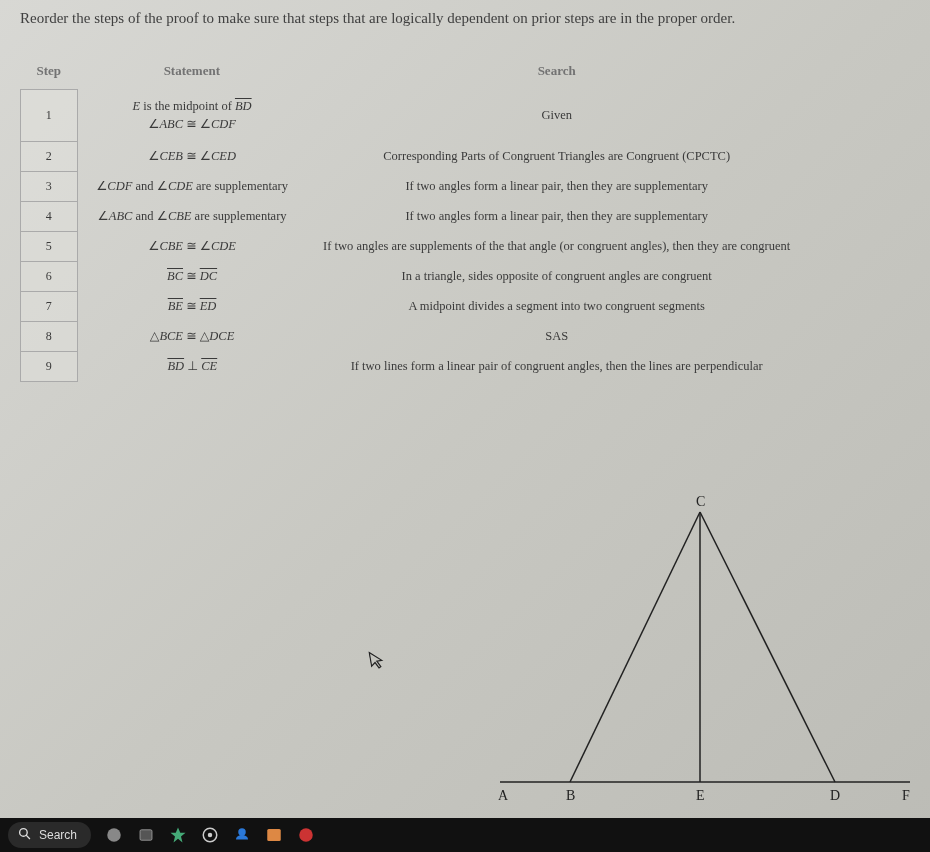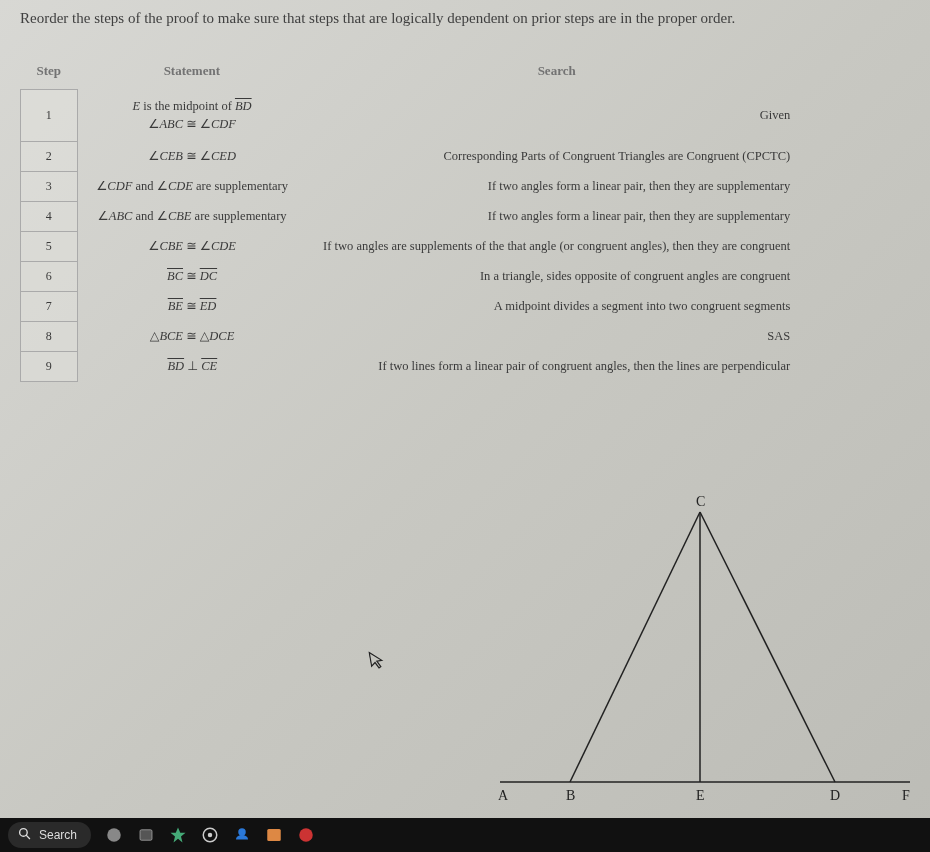--- a/index.html
+++ b/index.html
@@ -59,21 +59,21 @@
     border: none;
     background: transparent;
     text-align: left;
   }
   .stmt-col {
     width: 230px;
     text-align: center;
   }
   .stmt-col .stmt-line { display:block; line-height:1.5; }
   .reason-col {
-    text-align: right;
+    text-align: center;
   }
   th.stmt-col, th.reason-col { text-align: center; margin-top: 40px; }
   .diagram {
     position: absolute;
     right: 10px;
     bottom: 40px;
     width: 430px;
     height: 320px;
   }
   .diagram svg { width: 100%; height: 100%; }

